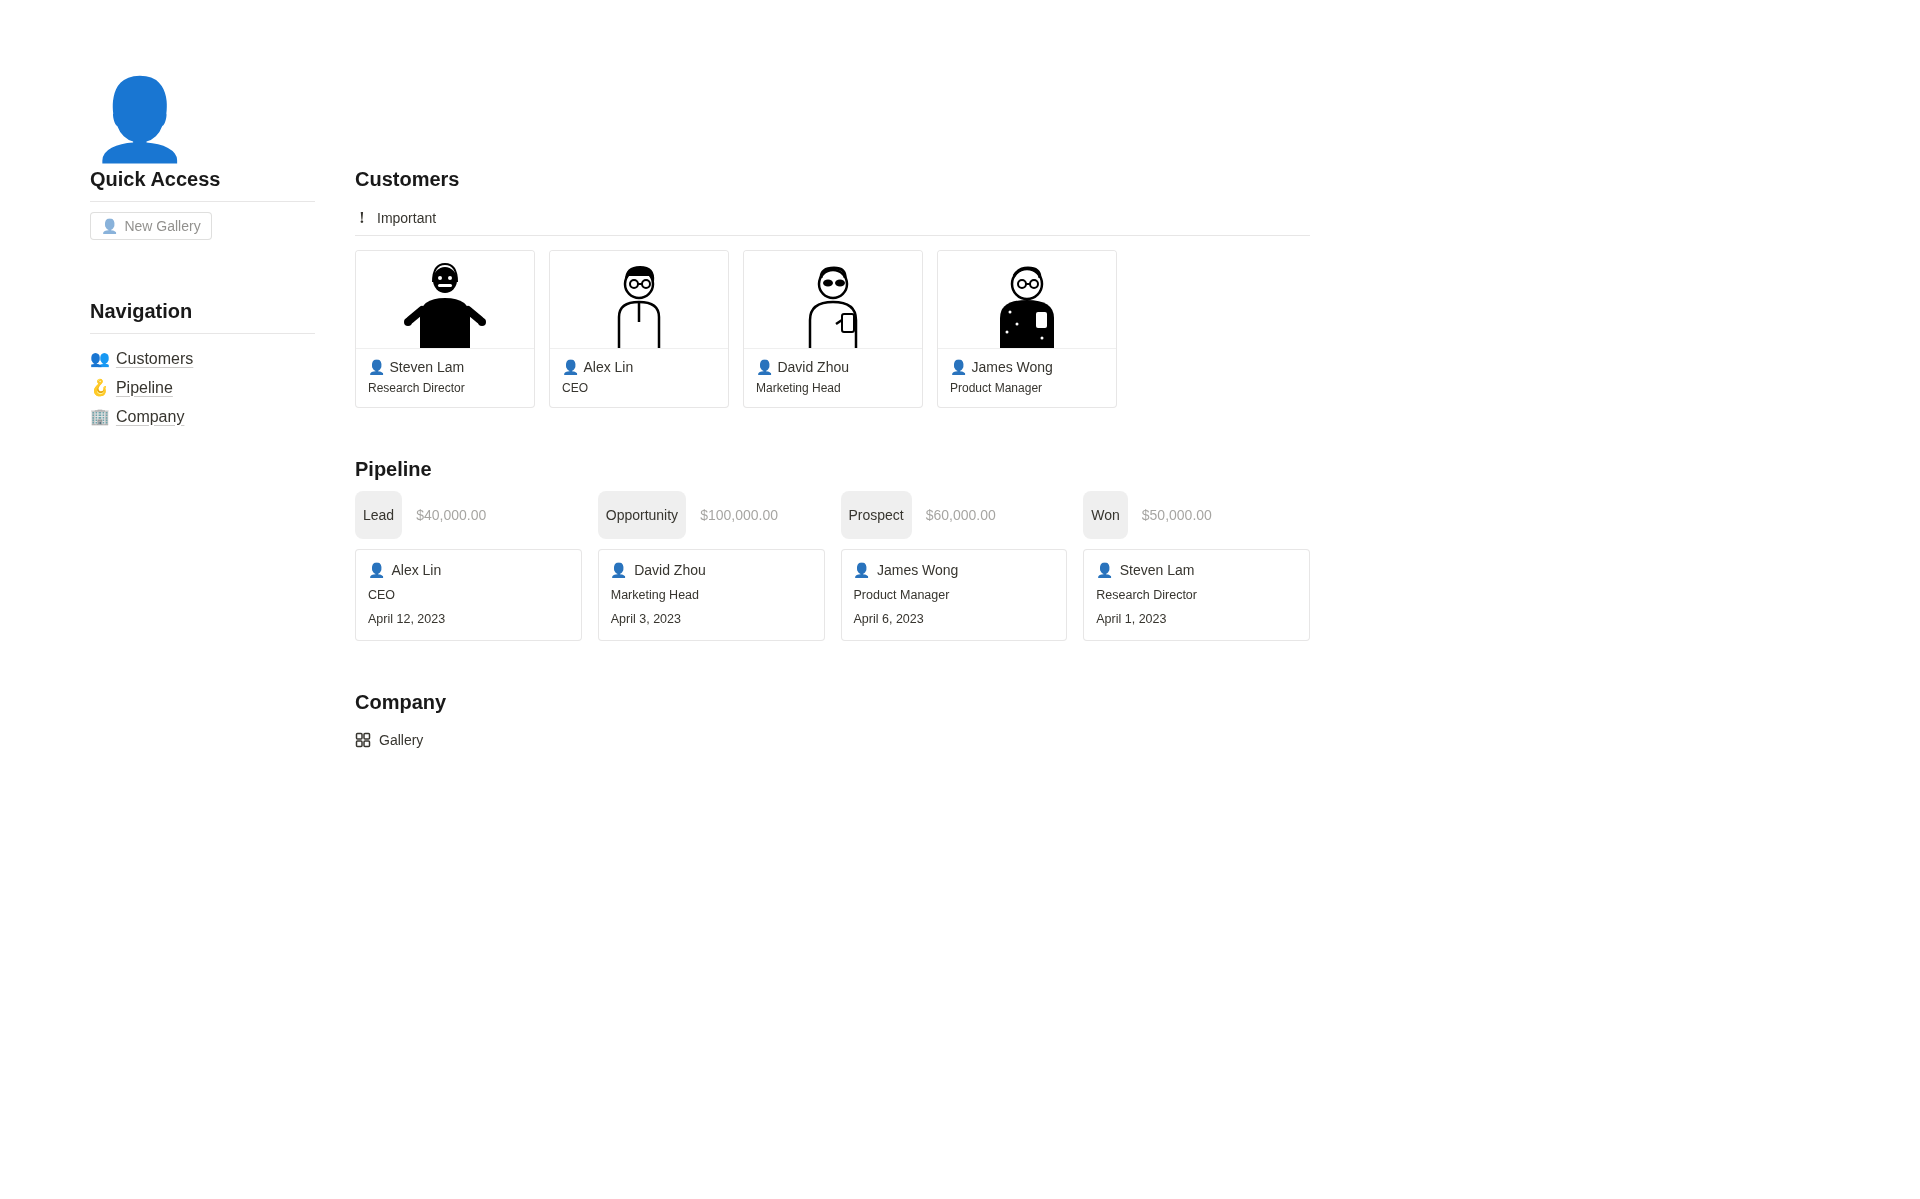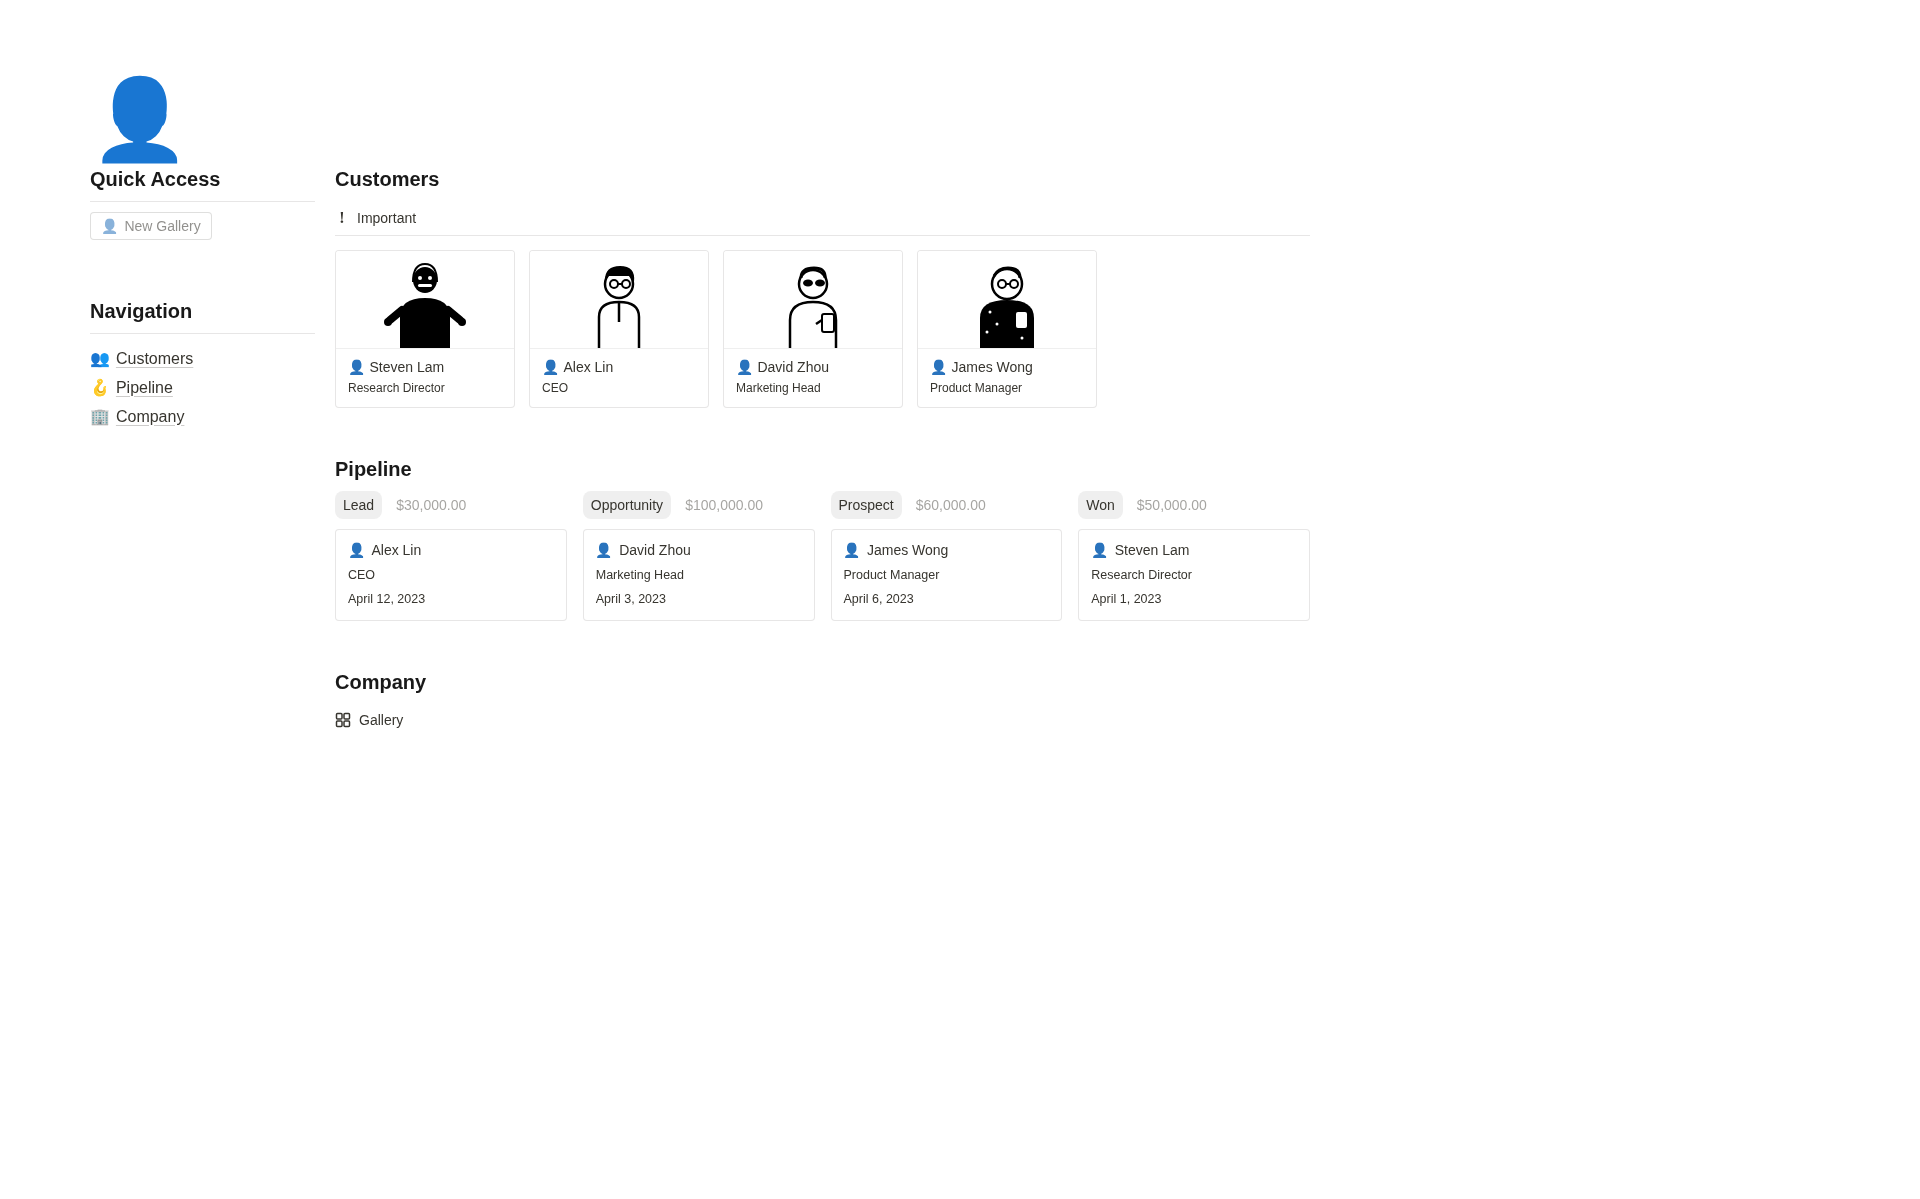--- a/index.html
+++ b/index.html
@@ -21,21 +21,21 @@
   margin-bottom: 8px;
 }
 .page-title {
   font-size: 40px;
   font-weight: 700;
   color: #191919;
   margin-bottom: 30px;
 }
 .cols {
   display: flex;
-  gap: 20px;
+  gap: 40px;
 }
 .sidebar {
   width: 225px;
   flex-shrink: 0;
 }
 .main {
   flex: 1;
 }
 .sec-head {
   font-size: 20px;
@@ -150,21 +150,21 @@
   min-width: 0;
 }
 .col-head {
   display: flex;
   align-items: center;
   gap: 14px;
   margin-bottom: 10px;
 }
 .tag {
   display: inline-block;
-  padding: 6px 8px;
+  padding: 16px 8px;
   border-radius: 8px;
   font-size: 14px;
   background: rgba(55,53,47,0.08);
   color: #37352f;
 }
 .amount {
   font-size: 14px;
   color: rgba(55,53,47,0.45);
 }
 .pipe-card {
@@ -343,21 +343,21 @@
         </div>
       </div>
 
       <div class="section-gap"></div>
       <div class="sec-head">Pipeline</div>
 
       <div class="board">
         <div class="col">
           <div class="col-head">
             <span class="tag">Lead</span>
-            <span class="amount">$30,000.00</span>
+            <span class="amount">$40,000.00</span>
           </div>
           <div class="pipe-card">
             <div class="pipe-name">
                 <span class="person-glyph">👤</span>
                 <span>Alex Lin</span>
               </div>
             <div class="pipe-role">CEO</div>
             <div class="pipe-date">April 12, 2023</div>
           </div>
         </div>

